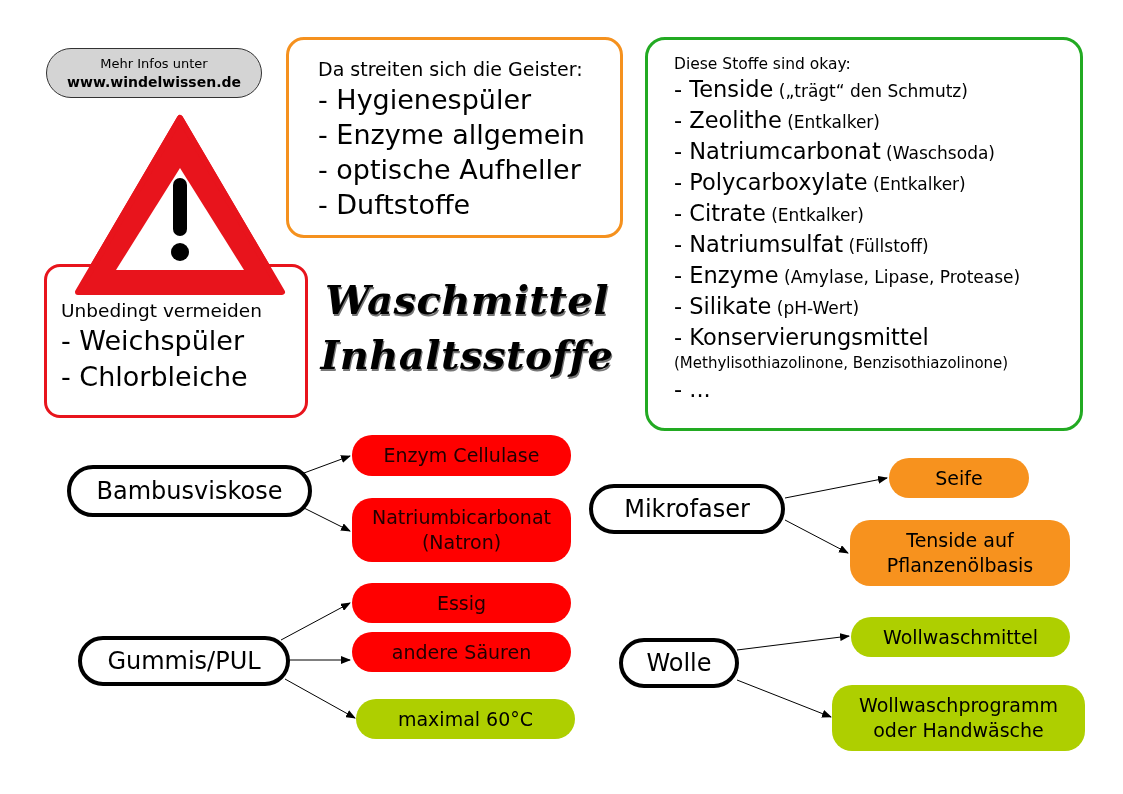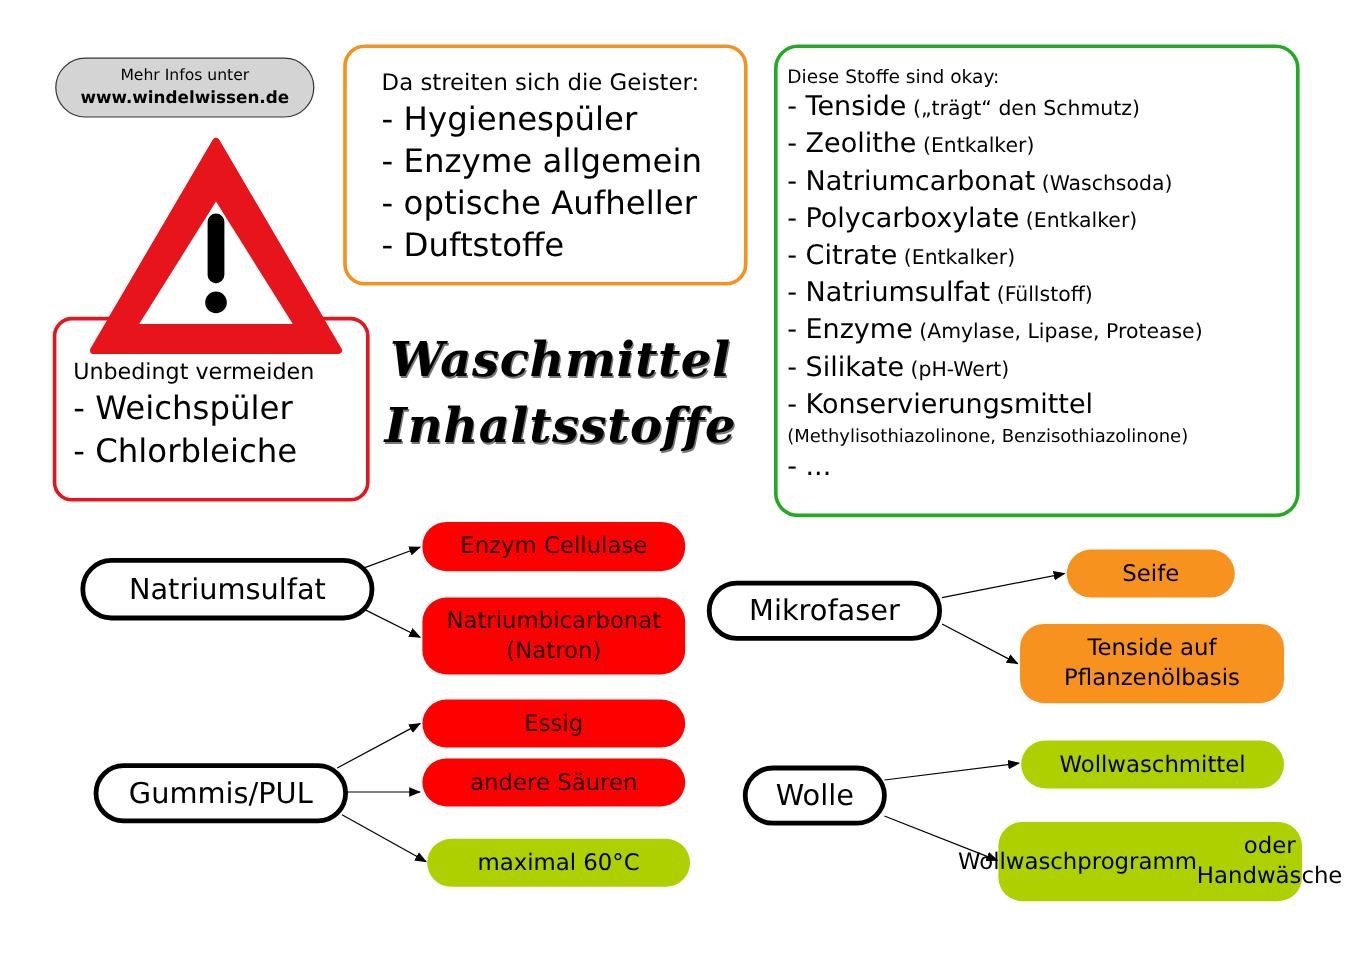--- a/index.html
+++ b/index.html
@@ -23,21 +23,21 @@
   .avoid-item { font-size:27px; line-height:36px; }
 
   
   .debate-box { left:286px; top:37px; width:337px; height:201px; border:3px solid #f5911e;
                 border-radius:18px; padding:16px 0 0 29px; background:#fff; }
   .debate-title { font-size:19px; line-height:26px; }
   .debate-item { font-size:27px; line-height:35px; }
 
   
   .okay-box { left:645px; top:37px; width:438px; height:394px; border:3.5px solid #22aa22;
-              border-radius:20px; padding:13px 0 0 8px; background:#fff; }
+              border-radius:20px; padding:13px 0 0 26px; background:#fff; }
   .okay-title { font-size:15.5px; line-height:22px; }
   .okay-item { font-size:22.5px; line-height:29px; white-space:nowrap; }
   .okay-item .note { font-size:17px; }
   .okay-sub { font-size:15px; line-height:18px; margin-bottom:3px; }
 
   
   .title { left:312px; top:272px; width:310px; text-align:center;
            font-family:"DejaVu Serif", "Liberation Serif", serif; font-style:italic; font-weight:bold;
            font-size:40px; line-height:55px; letter-spacing:0.5px;
            text-shadow:1px 2px 0 #777; }
@@ -119,37 +119,37 @@
   <line x1="304" y1="508" x2="350" y2="531" stroke="#000" stroke-width="1" marker-end="url(#ah)"></line>
   <line x1="281" y1="640" x2="350" y2="603" stroke="#000" stroke-width="1" marker-end="url(#ah)"></line>
   <line x1="289" y1="660" x2="350" y2="660" stroke="#000" stroke-width="1" marker-end="url(#ah)"></line>
   <line x1="285" y1="679" x2="355" y2="718" stroke="#000" stroke-width="1" marker-end="url(#ah)"></line>
   <line x1="785" y1="498" x2="887" y2="478" stroke="#000" stroke-width="1" marker-end="url(#ah)"></line>
   <line x1="785" y1="520" x2="848" y2="553" stroke="#000" stroke-width="1" marker-end="url(#ah)"></line>
   <line x1="737" y1="650" x2="849" y2="636" stroke="#000" stroke-width="1" marker-end="url(#ah)"></line>
   <line x1="737" y1="680" x2="831" y2="717" stroke="#000" stroke-width="1" marker-end="url(#ah)"></line>
 </svg>
 
-<div class="abs node" style="left:67px;top:465px;width:245px;height:52px;">Natriumsulfat</div>
+<div class="abs node" style="left:67px;top:465px;width:245px;height:52px;">Bambusviskose</div>
 <div class="abs leaf red" style="left:352px;top:435px;width:219px;height:41px;">Enzym Cellulase</div>
 <div class="abs leaf red" style="left:352px;top:498px;width:219px;height:64px;flex-direction:column;">
   <span>Natriumbicarbonat</span>
   <span>(Natron)</span>
 </div>
 
 <div class="abs node" style="left:78px;top:636px;width:212px;height:50px;">Gummis/PUL</div>
 <div class="abs leaf red" style="left:352px;top:583px;width:219px;height:40px;">Essig</div>
 <div class="abs leaf red" style="left:352px;top:632px;width:219px;height:40px;">andere Säuren</div>
 <div class="abs leaf green" style="left:356px;top:699px;width:219px;height:40px;">maximal 60°C</div>
 
 <div class="abs node" style="left:589px;top:484px;width:196px;height:50px;">Mikrofaser</div>
 <div class="abs leaf orange" style="left:889px;top:458px;width:140px;height:40px;">Seife</div>
 <div class="abs leaf orange" style="left:850px;top:520px;width:220px;height:66px;flex-direction:column;">
   <span>Tenside auf</span>
   <span>Pflanzenölbasis</span>
 </div>
 
 <div class="abs node" style="left:619px;top:638px;width:120px;height:50px;">Wolle</div>
 <div class="abs leaf green" style="left:851px;top:617px;width:219px;height:40px;">Wollwaschmittel</div>
-<div class="abs leaf green" style="left:832px;top:685px;width:253px;height:66px;flex-direction:row;">
+<div class="abs leaf green" style="left:832px;top:685px;width:253px;height:66px;flex-direction:column;">
   <span>Wollwaschprogramm</span>
   <span>oder Handwäsche</span>
 </div>
 
 </body></html>

